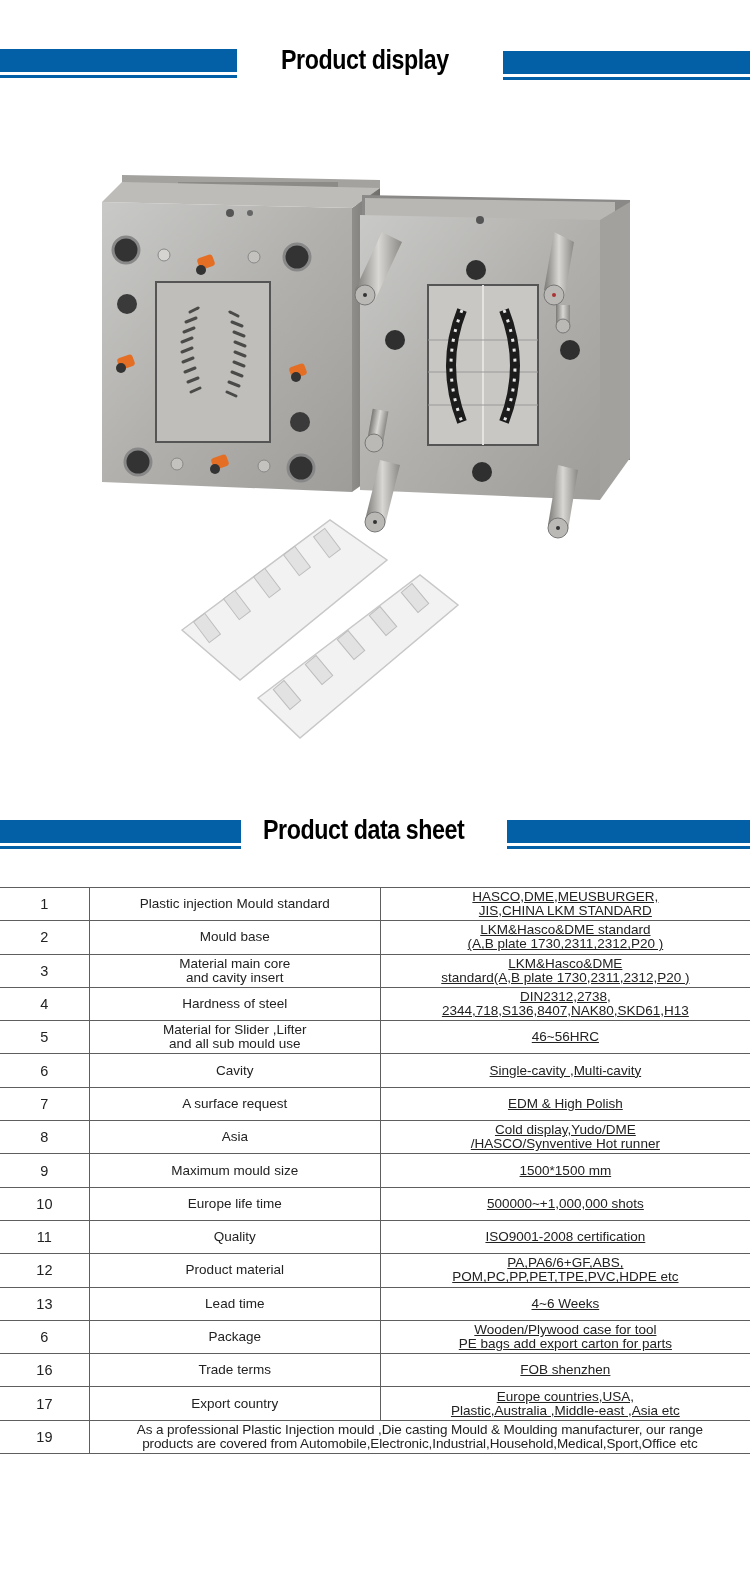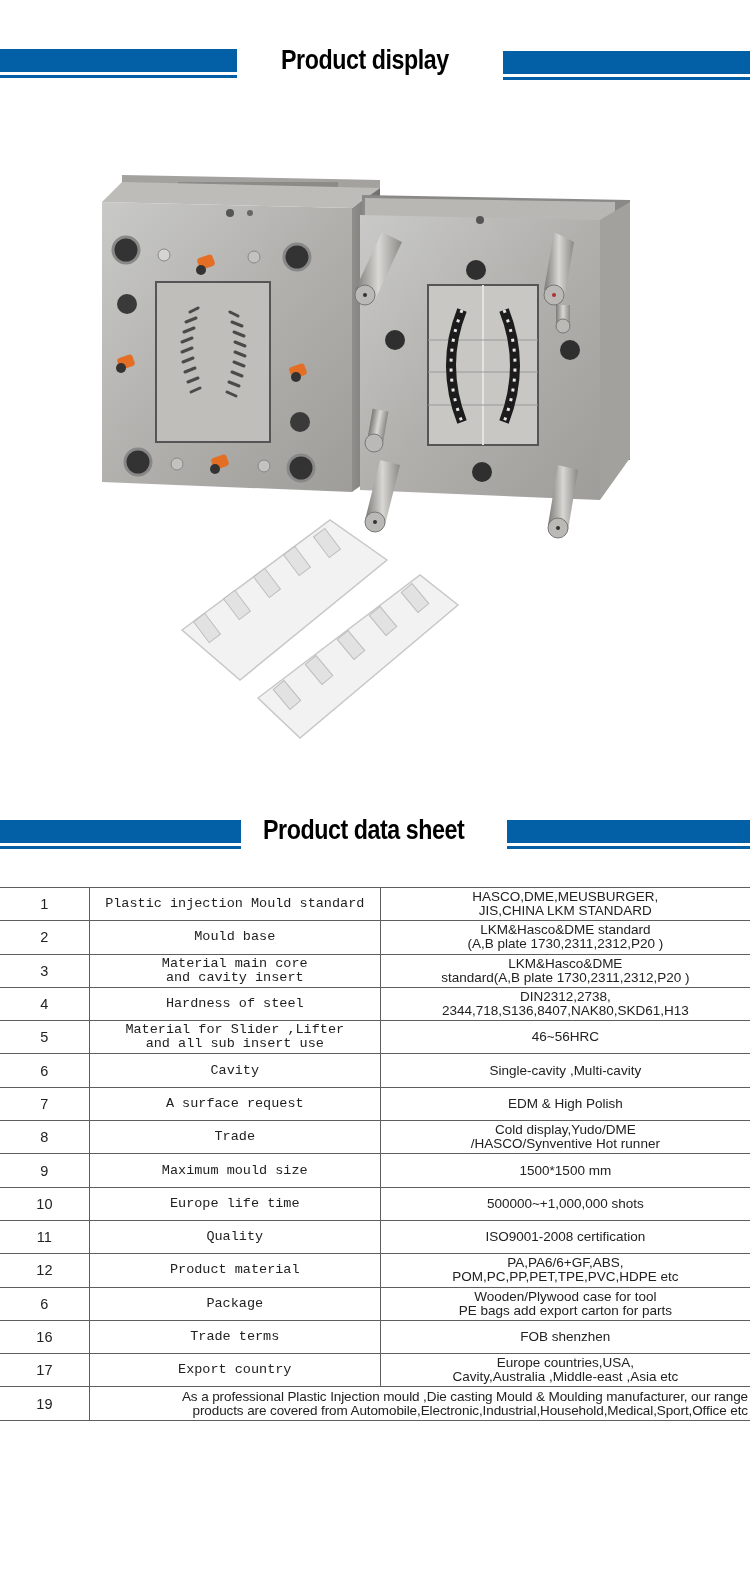--- a/index.html
+++ b/index.html
@@ -35,23 +35,23 @@
     position: absolute; left: 0; top: 887px; width: 750px;
     border-collapse: collapse; table-layout: fixed;
     font-size: 13.5px; color: #222;
   }
   .data-table td {
     border-top: 1.5px solid #5e5e5e; border-bottom: 1.5px solid #5e5e5e;
     height: 33.3px; text-align: center; vertical-align: middle;
     line-height: 14px; padding: 0 2px; white-space: nowrap; overflow: hidden;
   }
   .data-table td.col-no { width: 85px; border-right: 1.5px solid #5e5e5e; font-size: 14.5px; }
-  .data-table td.col-item { width: 277px; border-right: 1.5px solid #5e5e5e; font-family: Liberation Mono, monospace; }
-  .data-table td.col-value { width: 352px; }
-  .data-table td.wide { font-size: 13.5px; letter-spacing: -0.1px; text-align: right; }
+  .data-table td.col-item { width: 277px; border-right: 1.5px solid #5e5e5e; }
+  .data-table td.col-value { width: 352px; text-decoration: underline; }
+  .data-table td.wide { font-size: 13.5px; letter-spacing: -0.1px; }
   .cell-line { display: block; }
 </style>
 </head>
 <body>
 
 <div class="section-header" id="display-header">
   <div class="bar bar-left"></div>
   <div class="bar-thin thin-left"></div>
   <div class="header-title">Product display</div>
   <div class="bar bar-right"></div>
@@ -239,21 +239,21 @@
         </td>
         <td class="col-value">
           <span class="cell-line">DIN2312,2738,</span>
           <span class="cell-line">2344,718,S136,8407,NAK80,SKD61,H13</span>
         </td>
       </tr>
       <tr>
         <td class="col-no">5</td>
         <td class="col-item">
           <span class="cell-line">Material for Slider ,Lifter</span>
-          <span class="cell-line">and all sub insert use</span>
+          <span class="cell-line">and all sub mould use</span>
         </td>
         <td class="col-value">
           <span class="cell-line">46~56HRC</span>
         </td>
       </tr>
       <tr>
         <td class="col-no">6</td>
         <td class="col-item">
           <span class="cell-line">Cavity</span>
         </td>
@@ -266,21 +266,21 @@
         <td class="col-item">
           <span class="cell-line">A surface request</span>
         </td>
         <td class="col-value">
           <span class="cell-line">EDM &amp; High Polish</span>
         </td>
       </tr>
       <tr>
         <td class="col-no">8</td>
         <td class="col-item">
-          <span class="cell-line">Trade</span>
+          <span class="cell-line">Asia</span>
         </td>
         <td class="col-value">
           <span class="cell-line">Cold display,Yudo/DME</span>
           <span class="cell-line">/HASCO/Synventive Hot runner</span>
         </td>
       </tr>
       <tr>
         <td class="col-no">9</td>
         <td class="col-item">
           <span class="cell-line">Maximum mould size</span>
@@ -311,20 +311,29 @@
         <td class="col-no">12</td>
         <td class="col-item">
           <span class="cell-line">Product material</span>
         </td>
         <td class="col-value">
           <span class="cell-line">PA,PA6/6+GF,ABS,</span>
           <span class="cell-line">POM,PC,PP,PET,TPE,PVC,HDPE etc</span>
         </td>
       </tr>
       <tr>
+        <td class="col-no">13</td>
+        <td class="col-item">
+          <span class="cell-line">Lead time</span>
+        </td>
+        <td class="col-value">
+          <span class="cell-line">4~6 Weeks</span>
+        </td>
+      </tr>
+      <tr>
         <td class="col-no">6</td>
         <td class="col-item">
           <span class="cell-line">Package</span>
         </td>
         <td class="col-value">
           <span class="cell-line">Wooden/Plywood case for tool</span>
           <span class="cell-line">PE bags add export carton for parts</span>
         </td>
       </tr>
       <tr>
@@ -336,21 +345,21 @@
           <span class="cell-line">FOB shenzhen</span>
         </td>
       </tr>
       <tr>
         <td class="col-no">17</td>
         <td class="col-item">
           <span class="cell-line">Export country</span>
         </td>
         <td class="col-value">
           <span class="cell-line">Europe countries,USA,</span>
-          <span class="cell-line">Cavity,Australia ,Middle-east ,Asia etc</span>
+          <span class="cell-line">Plastic,Australia ,Middle-east ,Asia etc</span>
         </td>
       </tr>
       <tr>
         <td class="col-no">19</td>
         <td colspan="2" class="wide">
           <span class="cell-line">As a professional Plastic Injection mould ,Die casting Mould &amp; Moulding manufacturer, our range</span>
           <span class="cell-line">products are covered from Automobile,Electronic,Industrial,Household,Medical,Sport,Office etc</span>
         </td>
       </tr>
     </tbody>

